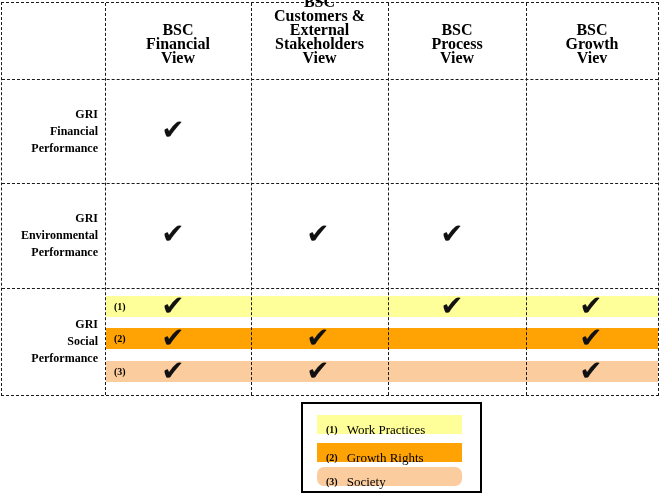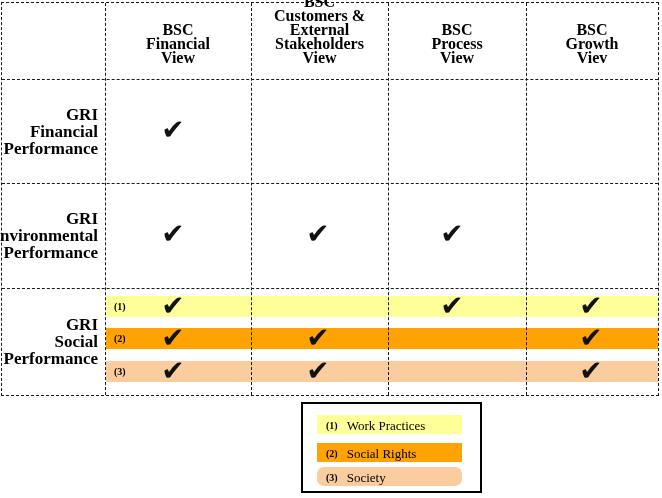--- a/index.html
+++ b/index.html
@@ -52,21 +52,21 @@
     white-space: pre-line;
     padding-bottom: 12px;
     box-sizing: border-box;
     z-index: 3;
   }
   .row-label {
     position: absolute;
     left: 0; width: 96px;
     display: flex; align-items: center; justify-content: flex-end;
     text-align: right;
-    font-size: 17px; font-weight: bold; line-height: 17px;
+    font-size: 12px; font-weight: bold; line-height: 17px;
     white-space: pre-line;
     padding-right: 8px;
     box-sizing: content-box;
     z-index: 3;
   }
   .check {
     position: absolute;
     transform: translate(-50%, -54%);
     font-family: "DejaVu Sans", sans-serif;
     font-size: 28px;
@@ -78,21 +78,21 @@
     position: absolute;
     left: 301px; top: 402px;
     width: 181px; height: 91px;
     border: 2px solid #000000;
     background: #ffffff;
     box-sizing: border-box;
   }
   .legend-item {
     position: absolute;
     left: 14px; width: 145px; height: 19px;
-    line-height: 19px;
+    line-height: 28px;
     padding-left: 9px;
     box-sizing: border-box;
     white-space: nowrap;
   }
   .legend-num {
     font-size: 10px; font-weight: bold;
     position: relative; top: -1px;
   }
   .legend-label {
     font-size: 13px;
@@ -164,20 +164,20 @@
       <span class="check" style="left: 171px; top: 369px;">✔</span>
       <span class="check" style="left: 316px; top: 369px;">✔</span>
       <span class="check" style="left: 589px; top: 369px;">✔</span>
     </div>
 
   <div class="legend">
     <div class="legend-item li-1" style="background-color: rgb(255, 255, 153);">
       <span class="legend-num">(1)</span><span class="legend-label">Work Practices</span>
     </div>
     <div class="legend-item li-2" style="background-color: rgb(255, 163, 5);">
-      <span class="legend-num">(2)</span><span class="legend-label">Social Rights</span>
+      <span class="legend-num">(2)</span><span class="legend-label">Growth Rights</span>
     </div>
     <div class="legend-item li-3" style="background-color: rgb(251, 204, 158); border-radius: 7px;">
       <span class="legend-num">(3)</span><span class="legend-label">Society</span>
     </div>
   </div>
 
 </div>
 
 </body></html>

